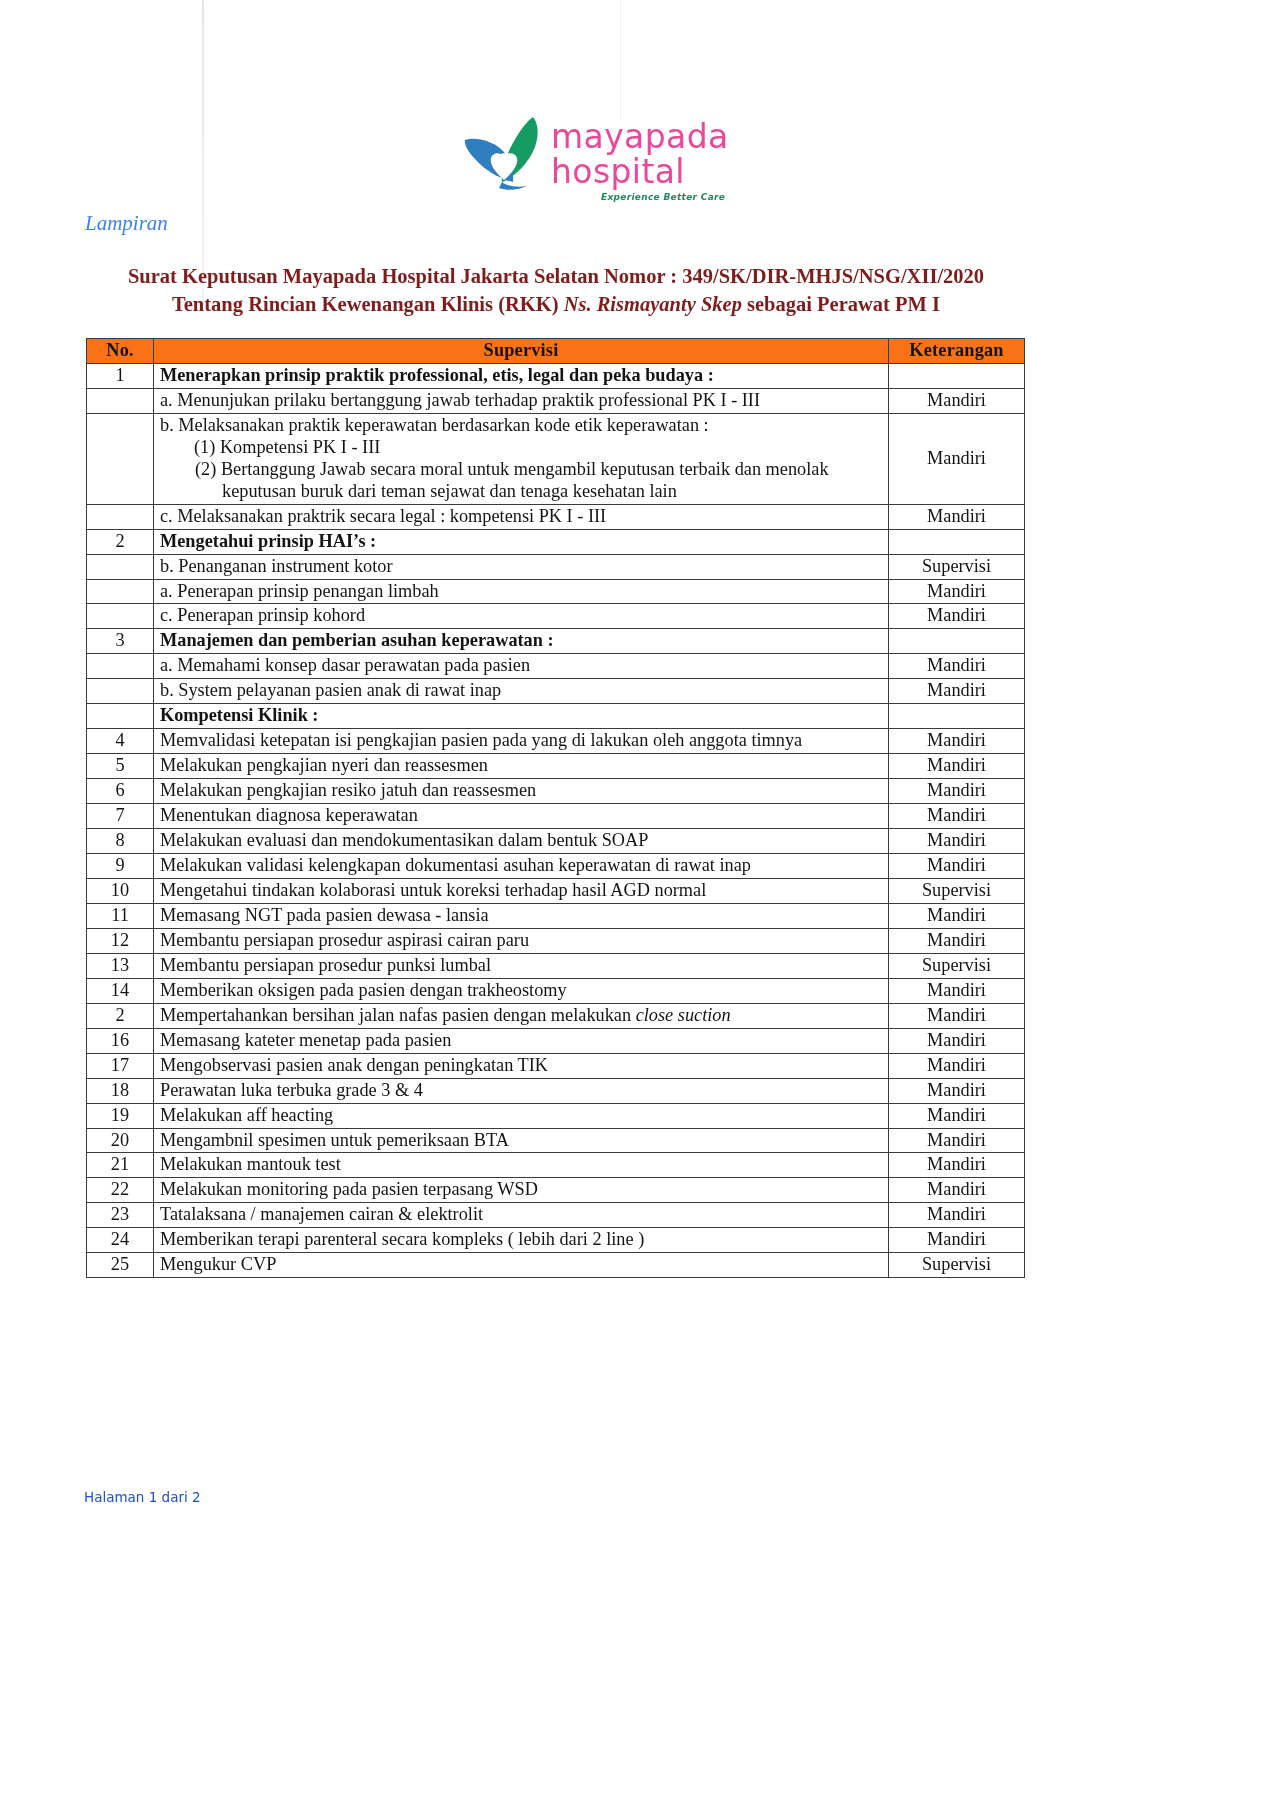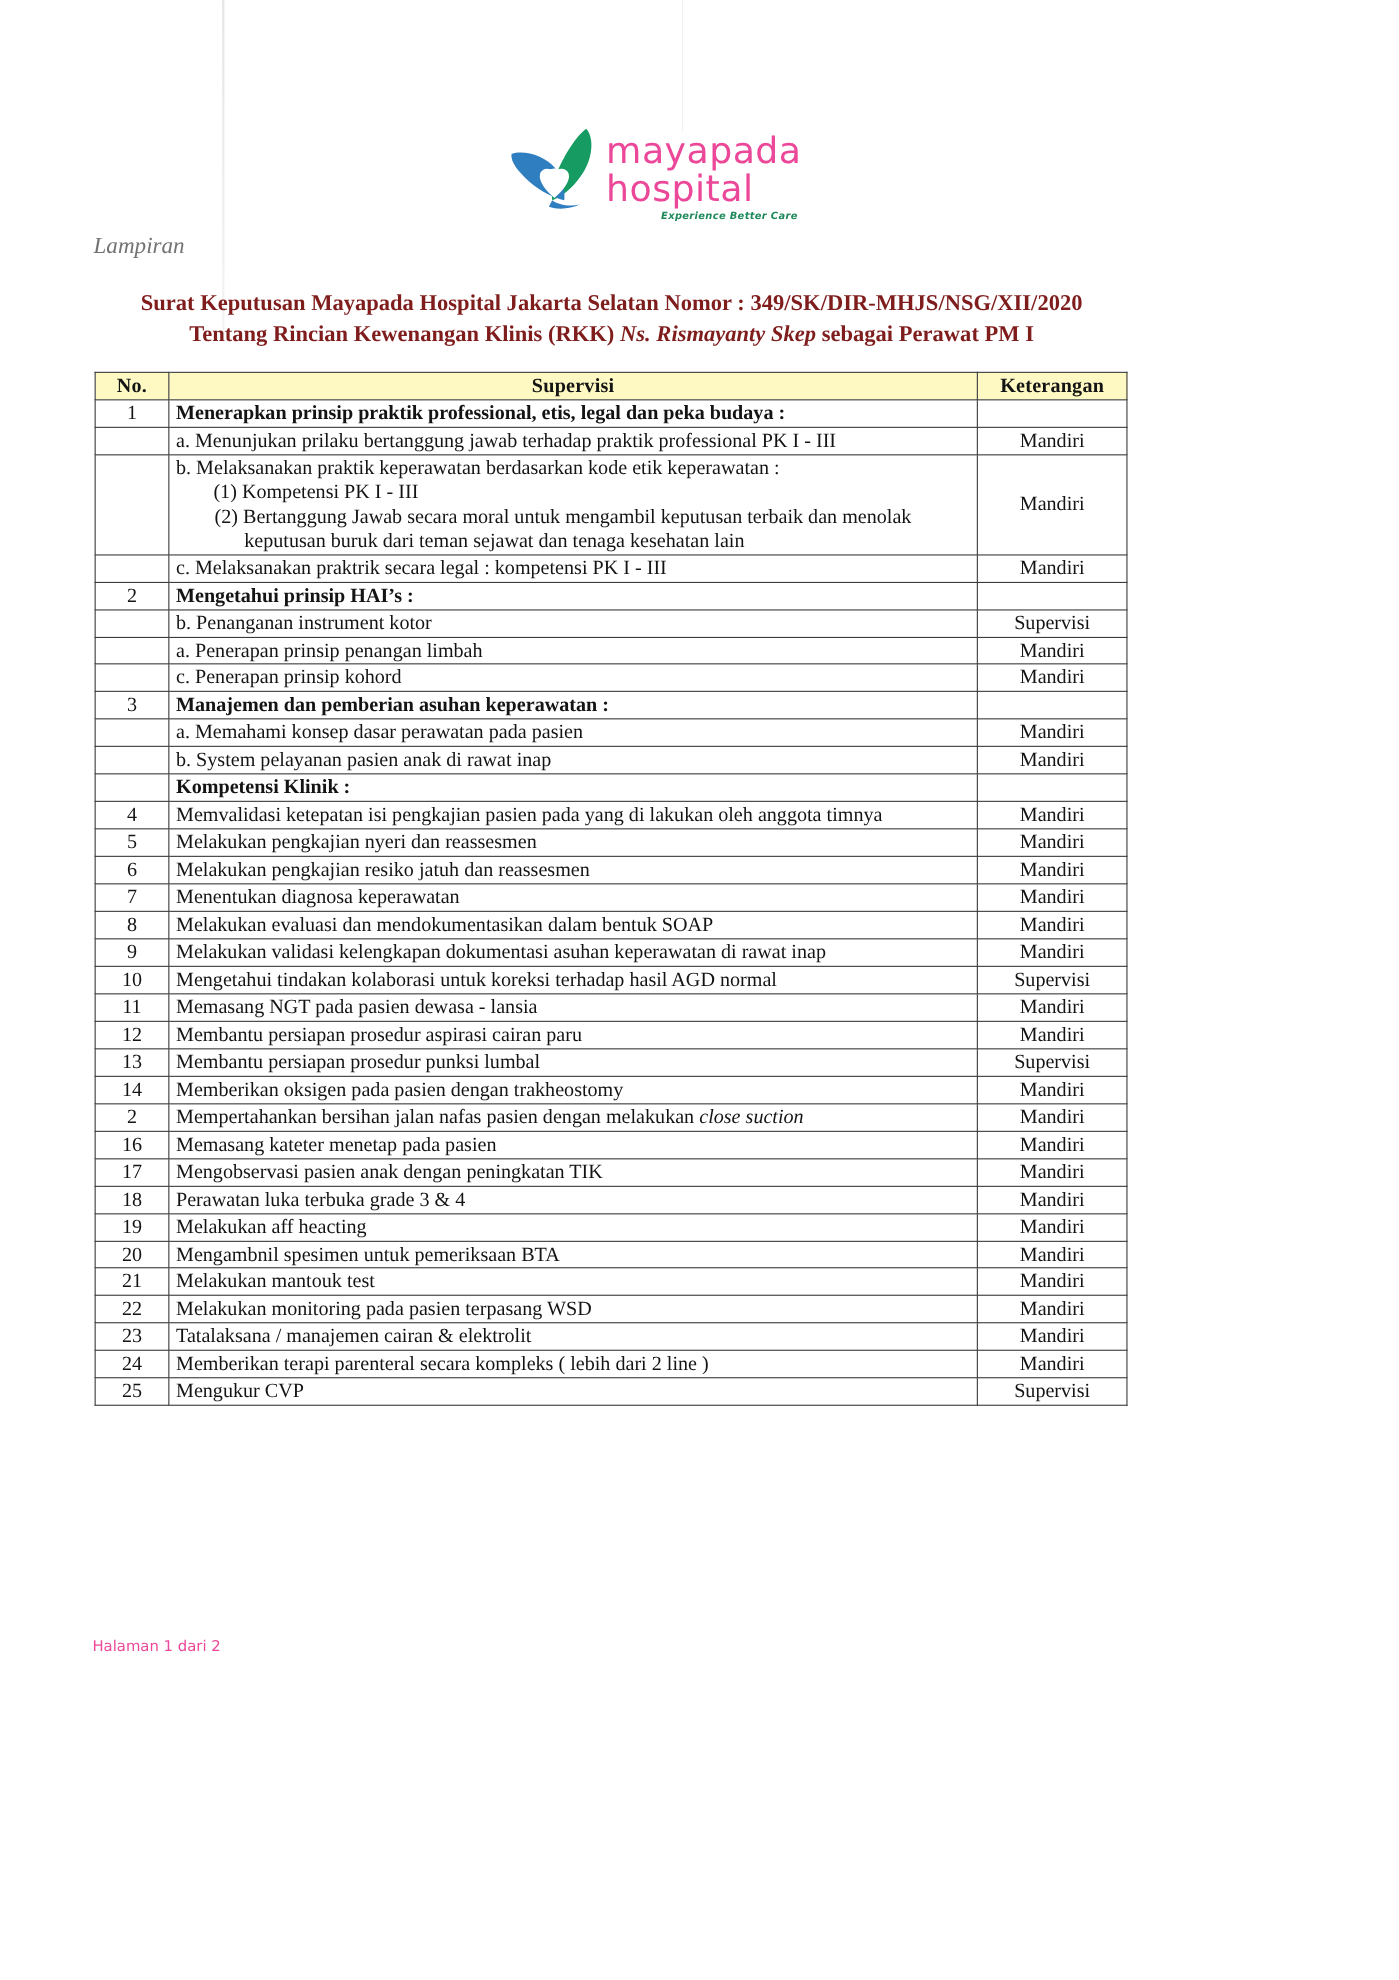--- a/index.html
+++ b/index.html
@@ -83,21 +83,21 @@
     margin-left: 50px;
   }
 
   
   .lampiran {
     position: absolute;
     left: 85px;
     top: 211px;
     font-style: italic;
     font-size: 21px;
-    color: #737373;
+    color: #3b82f6;
   }
 
   
   .doc-title {
     position: absolute;
     left: 86px;
     top: 262px;
     width: 940px;
     text-align: center;
     font-weight: bold;
@@ -121,21 +121,21 @@
   }
   table.rkk td, table.rkk th {
     border: 1px solid #3a3a3a;
     padding: 1px 6px;
     font-size: 18.3px;
     line-height: 1.2;
     vertical-align: middle;
     color: #141414;
   }
   thead th {
-    background: #fef9c3;
+    background: #f97316;
     color: #ffffff;
     font-weight: bold;
     text-align: center;
     font-size: 19px;
     padding: 4px 6px;
     letter-spacing: 0.2px;
   }
   col.c-no   { width: 67px; }
   col.c-kew  { width: 735px; }
   col.c-ket  { width: 136px; }
@@ -161,21 +161,21 @@
   .sub2 { display: block; padding-left: 62px; text-indent: -27px; }
   .ital { font-style: italic; }
 
   
   .footer {
     position: absolute;
     left: 84px;
     top: 1489px;
     font-family: "DejaVu Sans", sans-serif;
     font-size: 13.5px;
-    color: #ec4899;
+    color: #1d4ed8;
   }
 </style>
 </head>
 <body>
 
 <div class="page">
 
   <div class="scan-line"></div>
   <div class="scan-line2"></div>
 

